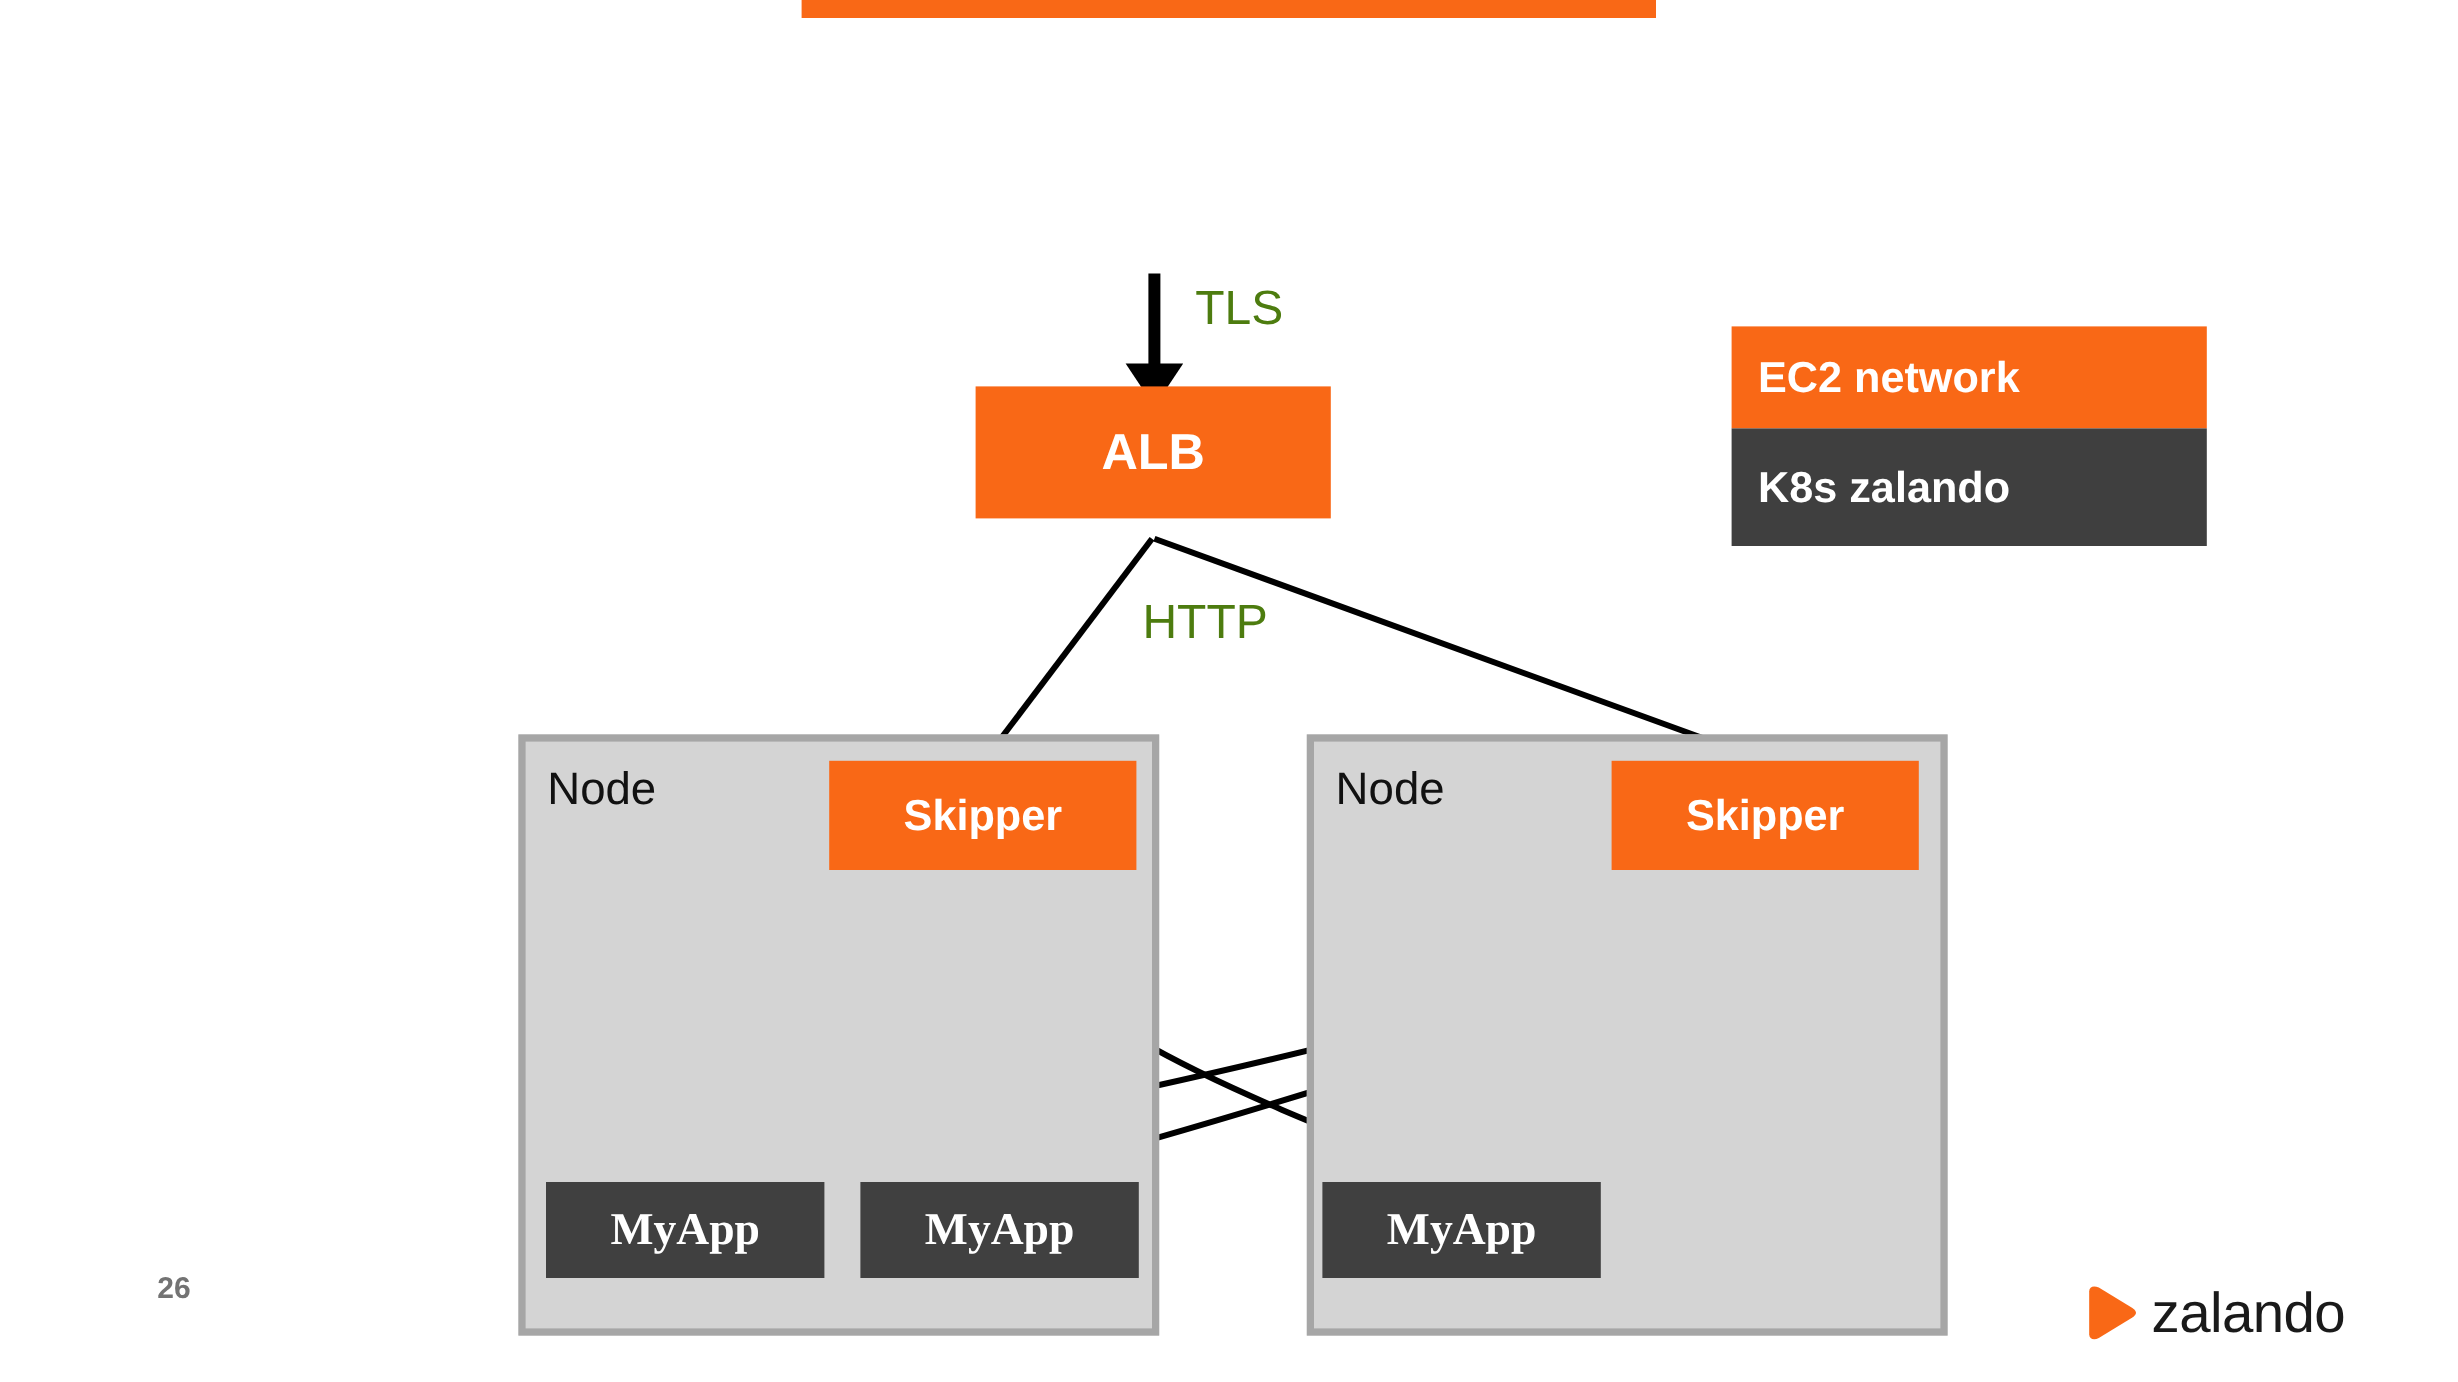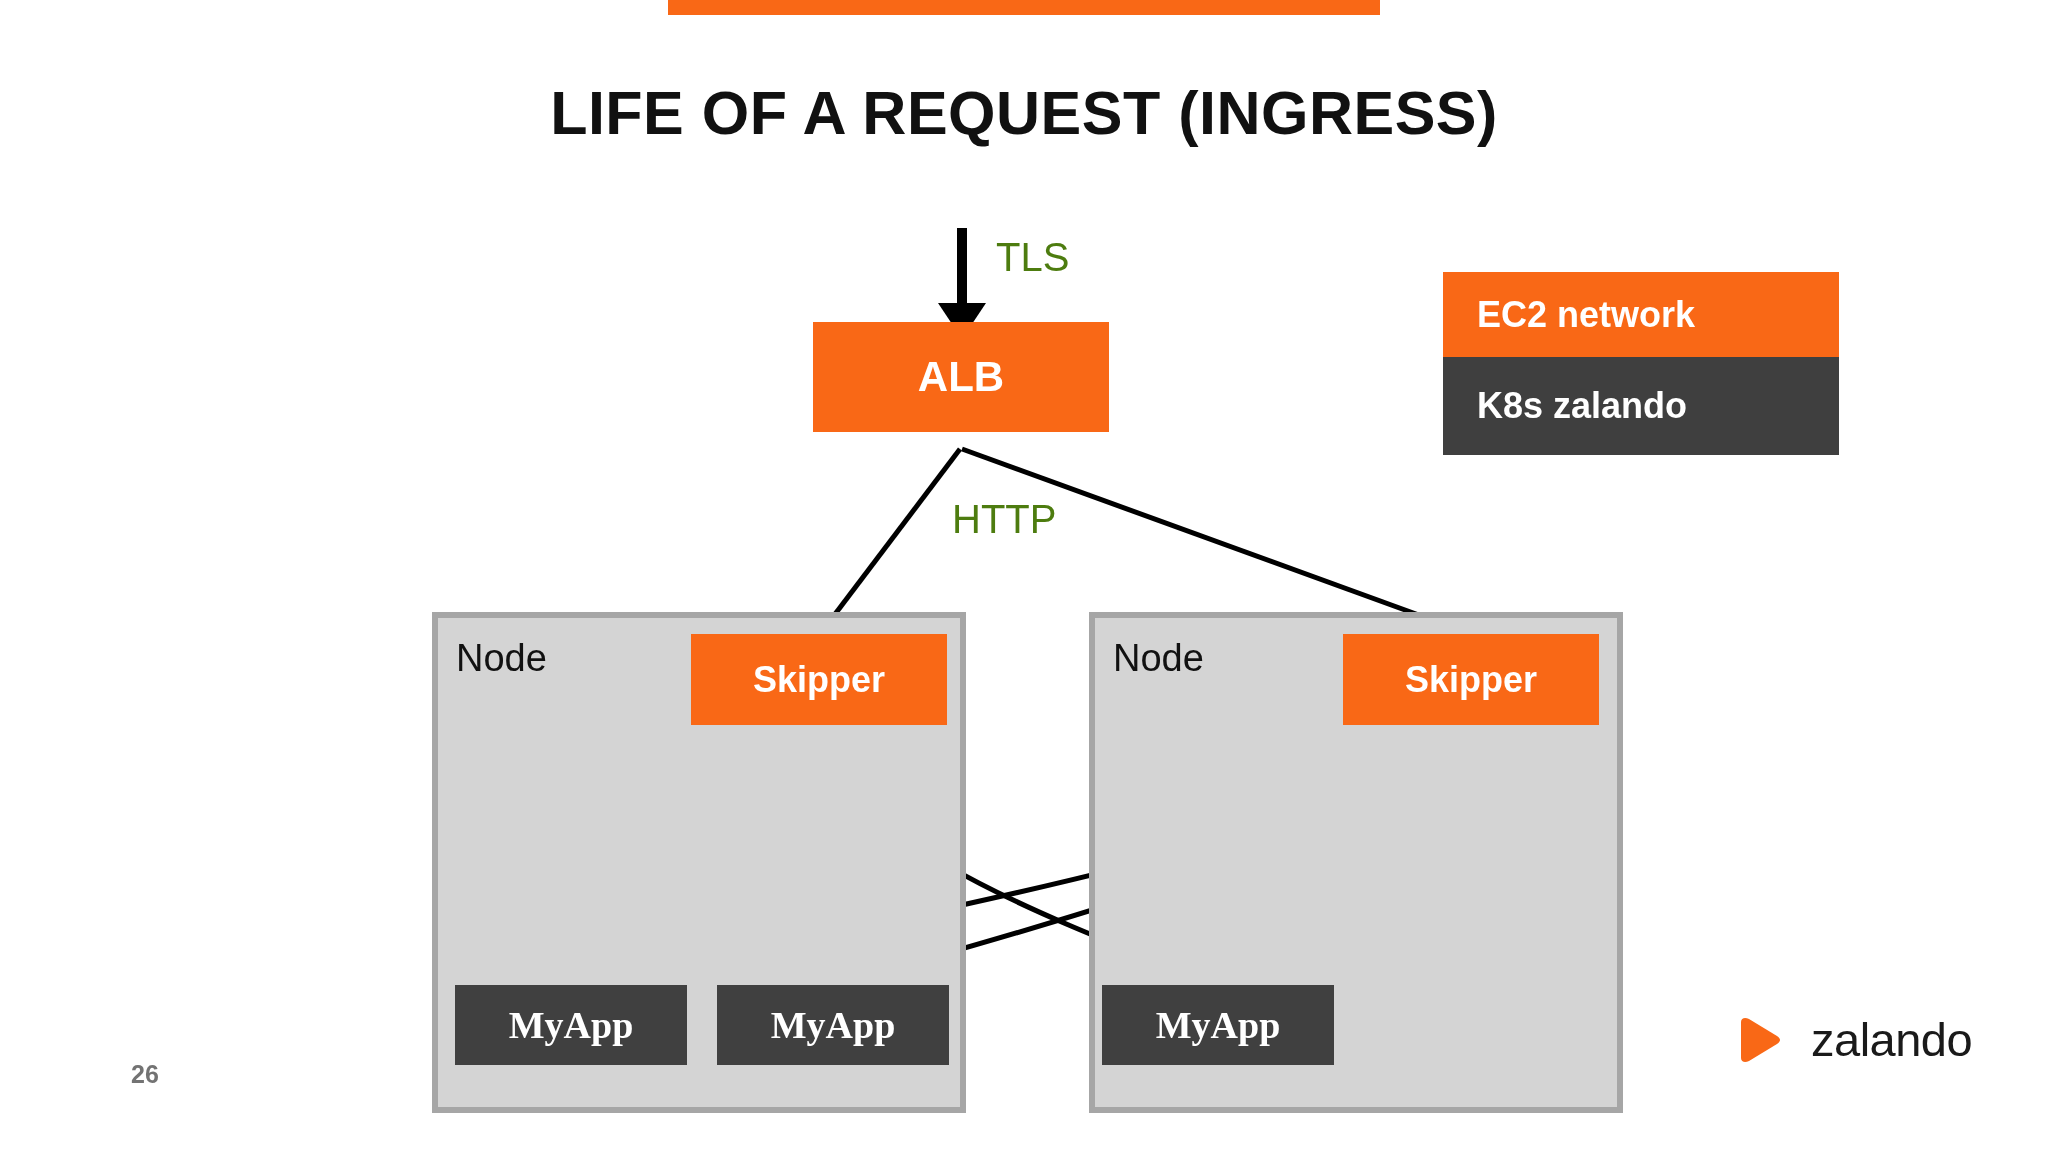--- a/index.html
+++ b/index.html
@@ -105,21 +105,21 @@
     left: 1443px;
     top: 272px;
     width: 396px;
     height: 183px;
   }
   .legend-row {
     box-sizing: border-box;
     width: 100%;
     display: flex;
     align-items: center;
-    padding-left: 34px;
+    padding-left: 22px;
     font-size: 36px;
     font-weight: bold;
     color: #ffffff;
     font-family: "Liberation Sans", sans-serif;
   }
   .legend-ec2 { height: 85px;  background: #F96816; }
   .legend-k8s { height: 98px;  background: #3F3F3F; }
 
   
   .edge-label {
@@ -149,43 +149,42 @@
     font-size: 25px;
     font-weight: bold;
     color: #737373;
     font-family: "Liberation Sans", sans-serif;
   }
 
   
   .logo {
     position: absolute;
     left: 1737px;
-    top: 1016px;
+    top: 1070px;
     display: flex;
     align-items: center;
-    gap: 30px;
+    gap: 12px;
     text-align: center;
   }
   .logo-mark { width: 44px; height: 46px; display: block; }
   .logo-word {
     font-size: 47px;
     color: #1a1a1a;
     letter-spacing: -0.5px;
     font-family: "Liberation Sans", sans-serif;
     line-height: 1;
   }
 </style>
 </head>
 <body>
 
 <div id="slide">
 
   <div class="top-bar"></div>
 
-  <div class="slide-title">LIFE OF A REQUEST (INGRESS)</div>
 
   <svg id="wires" viewBox="0 0 2048 1152" xmlns="http://www.w3.org/2000/svg">
 
     <g>
       <line x1="962" y1="228" x2="962" y2="305" stroke="#000000" stroke-width="10"></line>
       <polygon points="938,303 986,303 962,339" fill="#000000"></polygon>
     </g>
 
     <line x1="960" y1="449" x2="820" y2="634" stroke="#000000" stroke-width="5"></line>
 

